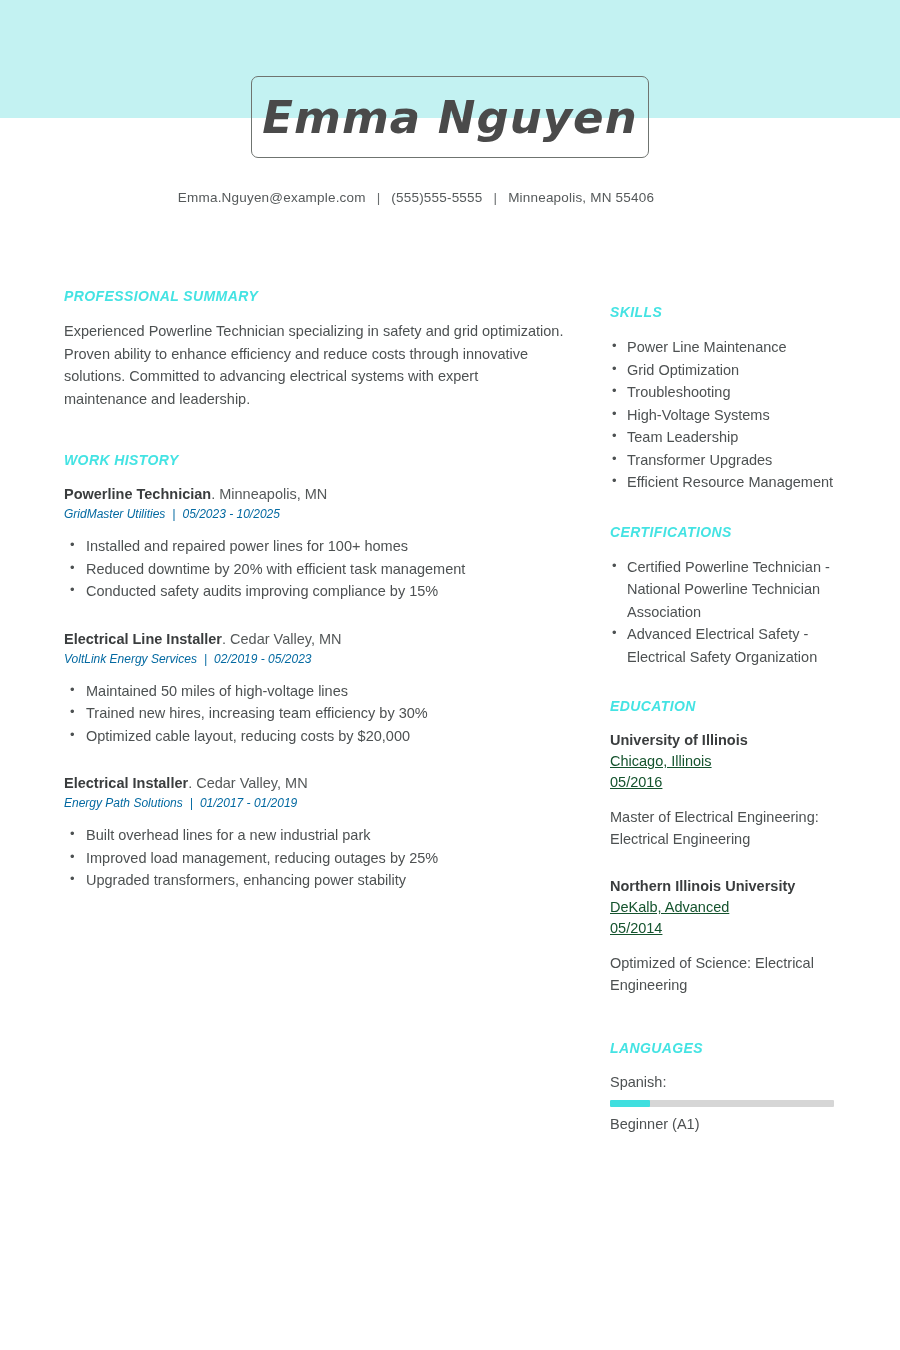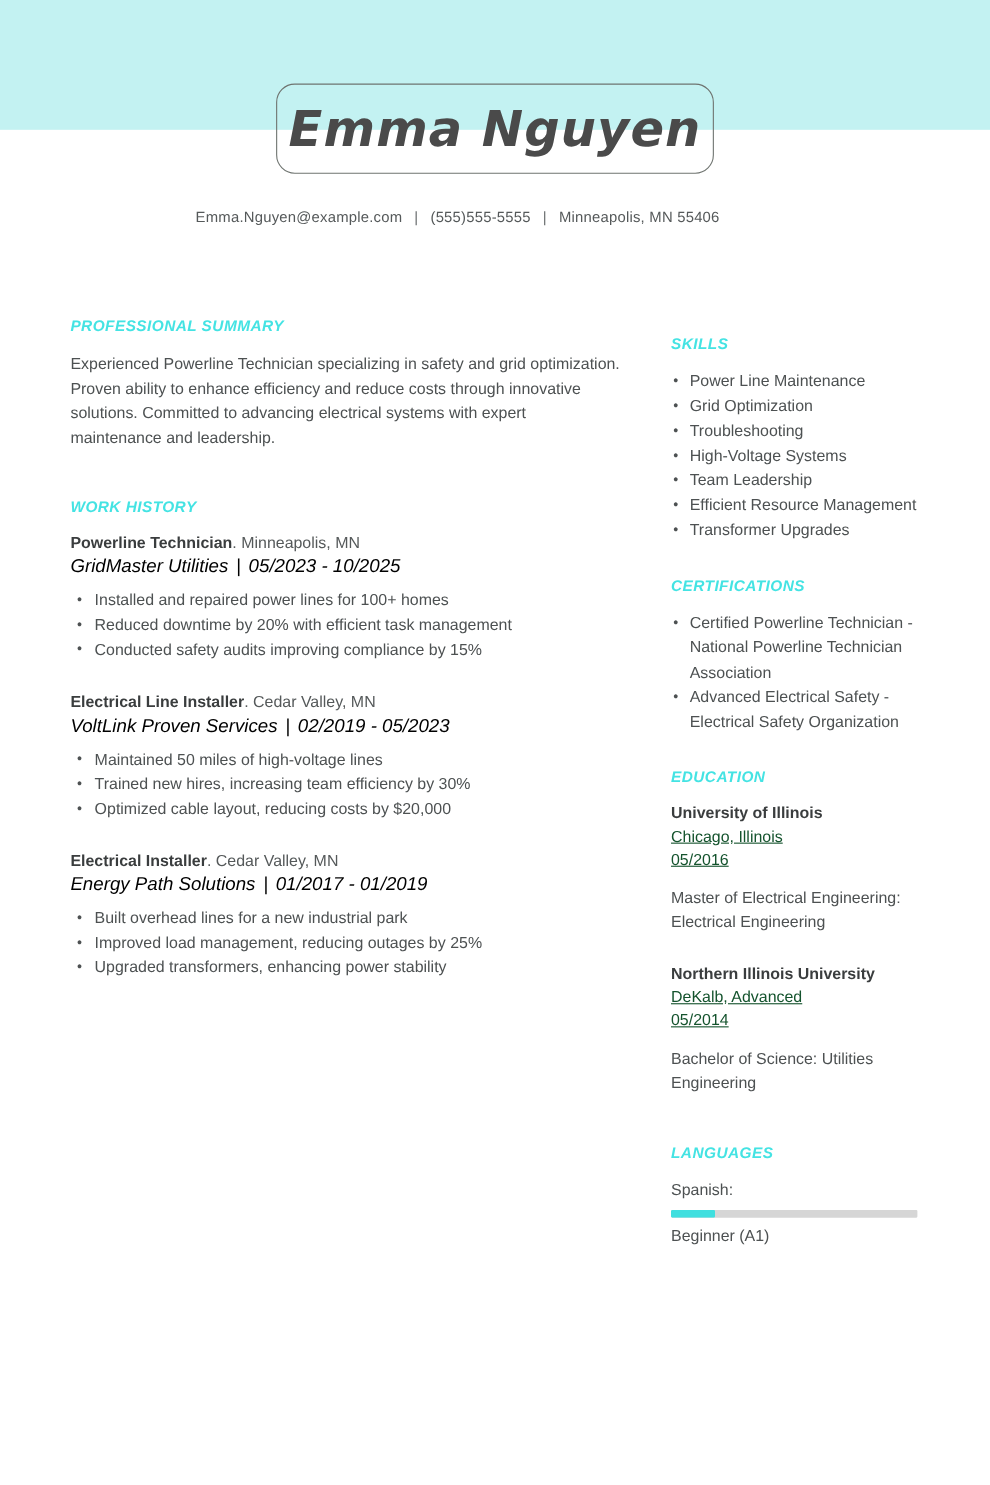--- a/index.html
+++ b/index.html
@@ -25,21 +25,21 @@
     background: #c3f2f2;
   }
   .name-box {
     position: absolute;
     top: 76px;
     left: 251px;
     width: 398px;
     height: 82px;
     box-sizing: border-box;
     border: 1.5px solid #6f7470;
-    border-radius: 17px;
+    border-radius: 7px;
     background: transparent;
     display: flex;
     align-items: center;
     justify-content: center;
   }
   .name-text {
     font-family: "DejaVu Sans", sans-serif;
     font-size: 45px;
     font-weight: bold;
     font-style: italic;
@@ -108,25 +108,25 @@
     line-height: 20px;
     margin: 0;
     color: #3f4344;
   }
   .job-title {
     font-weight: bold;
     color: #3a3d3e;
   }
   .job-location { color: #55595a; }
   .job-meta {
-    font-size: 17px;
+    font-size: 12px;
     font-style: italic;
     line-height: 21px;
     margin: 0 0 10px 0;
-    color: #000000;
+    color: #0369a1;
   }
   .job-meta .pipe { padding: 0 7px; }
 
   ul.bullets {
     list-style: none;
     margin: 0;
     padding: 0;
   }
   ul.bullets li {
     position: relative;
@@ -261,21 +261,21 @@
         <li>Reduced downtime by 20% with efficient task management</li>
         <li>Conducted safety audits improving compliance by 15%</li>
       </ul>
     </div>
 
     <div class="job">
       <p class="job-headline">
         <span class="job-title">Electrical Line Installer</span><span class="job-location">. Cedar Valley, MN</span>
       </p>
       <p class="job-meta">
-        <span>VoltLink Proven Services</span><span class="pipe">|</span><span>02/2019 - 05/2023</span>
+        <span>VoltLink Energy Services</span><span class="pipe">|</span><span>02/2019 - 05/2023</span>
       </p>
       <ul class="bullets">
         <li>Maintained 50 miles of high-voltage lines</li>
         <li>Trained new hires, increasing team efficiency by 30%</li>
         <li>Optimized cable layout, reducing costs by $20,000</li>
       </ul>
     </div>
 
     <div class="job">
       <p class="job-headline">
@@ -297,22 +297,22 @@
 <div class="col-right">
 
   <div class="section">
     <div class="section-title">SKILLS</div>
     <ul class="side-list">
       <li>Power Line Maintenance</li>
       <li>Grid Optimization</li>
       <li>Troubleshooting</li>
       <li>High-Voltage Systems</li>
       <li>Team Leadership</li>
+      <li>Transformer Upgrades</li>
       <li>Efficient Resource Management</li>
-      <li>Transformer Upgrades</li>
     </ul>
   </div>
 
   <div class="spacer-md"></div>
 
   <div class="section">
     <div class="section-title">CERTIFICATIONS</div>
     <ul class="side-list cert">
       <li>Certified Powerline Technician - National Powerline Technician Association</li>
       <li>Advanced Electrical Safety - Electrical Safety Organization</li>
@@ -328,21 +328,21 @@
       <p class="edu-school">University of Illinois</p>
       <p class="edu-line">Chicago, Illinois</p>
       <p class="edu-line">05/2016</p>
       <p class="edu-degree">Master of Electrical Engineering: Electrical Engineering</p>
     </div>
 
     <div class="edu">
       <p class="edu-school">Northern Illinois University</p>
       <p class="edu-line">DeKalb, Advanced</p>
       <p class="edu-line">05/2014</p>
-      <p class="edu-degree">Bachelor of Science: Utilities Engineering</p>
+      <p class="edu-degree">Optimized of Science: Electrical Engineering</p>
     </div>
   </div>
 
   <div class="spacer-sm"></div>
 
   <div class="section">
     <div class="section-title">LANGUAGES</div>
     <div>
       <p class="lang-name">Spanish:</p>
       <div class="lang-bar">

